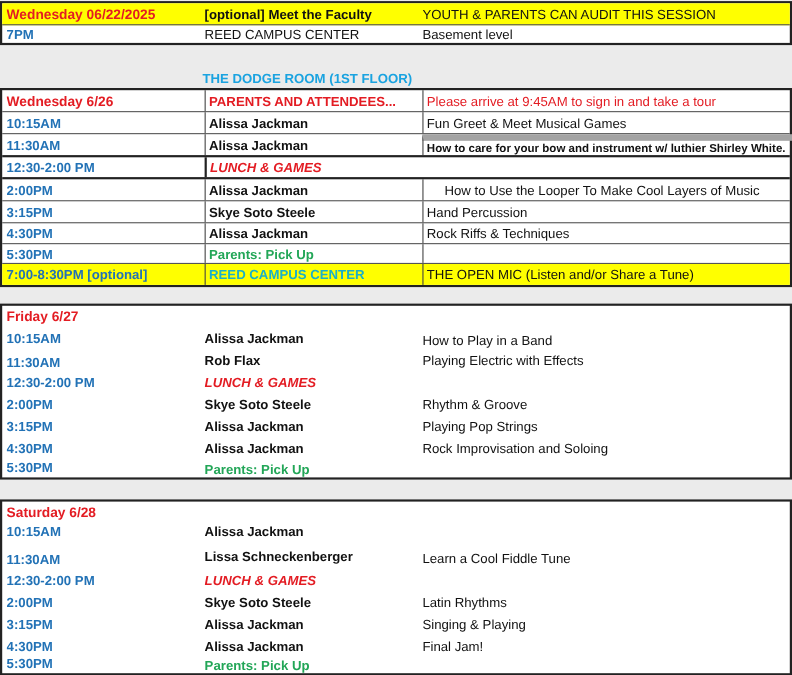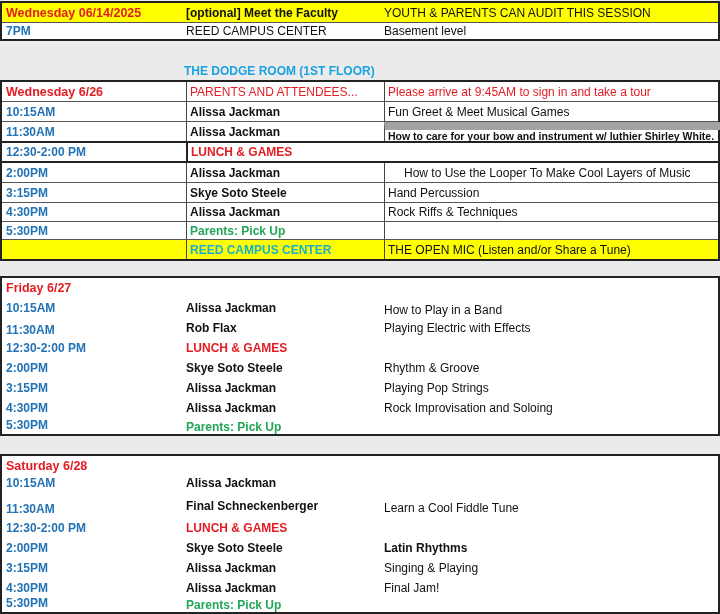--- a/index.html
+++ b/index.html
@@ -13,61 +13,61 @@
   .row.lined { border-bottom: 1px solid #555; }
   .cell { position: absolute; top: 0; bottom: 0; display: flex; align-items: center; white-space: nowrap; overflow: hidden; }
   .c1 { left: 4px; width: 176px; }
   .c2 { left: 184px; width: 194px; }
   .c3 { left: 382px; width: 332px; }
   .vl { border-left: 1px solid #444; }
   .yellow { background: #ffff00; }
   .day { color: #e31c23; font-weight: bold; font-size: 12.5px; }
   .time { color: #2272b6; font-weight: bold; }
   .name { color: #111; font-weight: bold; }
-  .lunch { color: #e31c23; font-weight: bold; }
+  .lunch { color: #e31c23; font-weight: bold; font-style: italic; }
   .pickup { color: #22a657; font-weight: bold; }
   .campus { color: #1ab0c9; font-weight: bold; }
   .red { color: #e31c23; }
   .plain { color: #111; }
   .small-bold { font-weight: bold; font-size: 10.5px; color: #111; }
   .dodge { position: absolute; left: 184px; top: 64px; color: #1aa3e0; font-weight: bold; }
 </style>
 </head>
 <body>
 
 <div class="block" style="top:1px;height:36px;">
   <div class="row lined yellow" style="top:0;height:19px;">
-    <div class="cell c1 day">Wednesday 06/14/2025</div>
+    <div class="cell c1 day">Wednesday 06/22/2025</div>
     <div class="cell c2 name">[optional] Meet the Faculty</div>
     <div class="cell c3 plain">YOUTH &amp; PARENTS CAN AUDIT THIS SESSION</div>
   </div>
   <div class="row" style="top:20px;height:16px;">
     <div class="cell c1 time">7PM</div>
     <div class="cell c2 plain">REED CAMPUS CENTER</div>
     <div class="cell c3 plain">Basement level</div>
   </div>
 </div>
 
 <div class="dodge">THE DODGE ROOM (1ST FLOOR)</div>
 
 <div class="block" style="top:80px;height:177px;">
   <div class="row lined" style="top:0;height:19px;">
     <div class="cell c1 day">Wednesday 6/26</div>
-    <div class="cell c2 vl red" style="padding-left:3px;">PARENTS AND ATTENDEES...</div>
+    <div class="cell c2 vl red" style="padding-left:3px;font-weight:bold;">PARENTS AND ATTENDEES...</div>
     <div class="cell c3 vl red" style="padding-left:3px;">Please arrive at 9:45AM to sign in and take a tour</div>
   </div>
   <div class="row lined" style="top:20px;height:19px;">
     <div class="cell c1 time">10:15AM</div>
     <div class="cell c2 vl name" style="padding-left:3px;">Alissa Jackman</div>
     <div class="cell c3 vl plain" style="padding-left:3px;">Fun Greet &amp; Meet Musical Games</div>
   </div>
   <div class="row lined" style="top:40px;height:19px;border-bottom:2px solid #222;">
     <div class="cell c1 time">11:30AM</div>
     <div class="cell c2 vl name" style="padding-left:3px;">Alissa Jackman</div>
-    <div class="cell c3 vl small-bold" style="padding-left:3px;border-top:8px solid #a3a3a3;">How to care for your bow and instrument w/ luthier Shirley White.</div>
+    <div class="cell c3 vl small-bold" style="padding-left:3px;border-top:6px solid #a3a3a3;">How to care for your bow and instrument w/ luthier Shirley White.</div>
   </div>
   <div class="row lined" style="top:61px;height:18px;border-bottom:2px solid #222;">
     <div class="cell c1 time">12:30-2:00 PM</div>
     <div class="cell c2 lunch" style="padding-left:3px;border-left:2px solid #222;">LUNCH &amp; GAMES</div>
     <div class="cell c3 plain" style="padding-left:3px;"></div>
   </div>
   <div class="row lined" style="top:81px;height:19px;">
     <div class="cell c1 time">2:00PM</div>
     <div class="cell c2 vl name" style="padding-left:3px;">Alissa Jackman</div>
     <div class="cell c3 vl plain" style="padding-left:19px;">How to Use the Looper To Make Cool Layers of Music</div>
@@ -81,20 +81,21 @@
     <div class="cell c1 time">4:30PM</div>
     <div class="cell c2 vl name" style="padding-left:3px;">Alissa Jackman</div>
     <div class="cell c3 vl plain" style="padding-left:3px;">Rock Riffs &amp; Techniques</div>
   </div>
   <div class="row lined" style="top:140px;height:17px;">
     <div class="cell c1 time">5:30PM</div>
     <div class="cell c2 vl pickup" style="padding-left:3px;">Parents: Pick Up</div>
     <div class="cell c3 vl plain" style="padding-left:3px;"></div>
   </div>
   <div class="row yellow" style="top:158px;height:19px;">
+    <div class="cell c1 time">7:00-8:30PM [optional]</div>
     <div class="cell c2 vl campus" style="padding-left:3px;">REED CAMPUS CENTER</div>
     <div class="cell c3 vl plain" style="padding-left:3px;">THE OPEN MIC (Listen and/or Share a Tune)</div>
   </div>
 </div>
 
 <div class="block" style="top:276px;height:156px;">
   <div class="row" style="top:0;height:20px;">
     <div class="cell c1 day">Friday 6/27</div>
   </div>
   <div class="row" style="top:20px;height:20px;">
@@ -137,32 +138,32 @@
 <div class="block" style="top:454px;height:156px;">
   <div class="row" style="top:0;height:20px;">
     <div class="cell c1 day">Saturday 6/28</div>
   </div>
   <div class="row" style="top:20px;height:20px;">
     <div class="cell c1 time" style="padding-bottom:6px;">10:15AM</div>
     <div class="cell c2 name" style="padding-bottom:6px;">Alissa Jackman</div>
   </div>
   <div class="row" style="top:40px;height:20px;">
     <div class="cell c1 time" style="padding-top:6px;">11:30AM</div>
-    <div class="cell c2 name">Final Schneckenberger</div>
+    <div class="cell c2 name">Lissa Schneckenberger</div>
     <div class="cell c3 plain" style="padding-top:4px;">Learn a Cool Fiddle Tune</div>
   </div>
   <div class="row" style="top:60px;height:20px;">
     <div class="cell c1 time" style="padding-top:4px;">12:30-2:00 PM</div>
     <div class="cell c2 lunch" style="padding-top:4px;">LUNCH &amp; GAMES</div>
     <div class="cell c3 plain"></div>
   </div>
   <div class="row" style="top:80px;height:20px;">
     <div class="cell c1 time" style="padding-top:4px;">2:00PM</div>
     <div class="cell c2 name" style="padding-top:4px;">Skye Soto Steele</div>
-    <div class="cell c3 plain" style="padding-top:4px;font-weight:bold;">Latin Rhythms</div>
+    <div class="cell c3 plain" style="padding-top:4px;">Latin Rhythms</div>
   </div>
   <div class="row" style="top:100px;height:20px;">
     <div class="cell c1 time" style="padding-top:4px;">3:15PM</div>
     <div class="cell c2 name" style="padding-top:4px;">Alissa Jackman</div>
     <div class="cell c3 plain" style="padding-top:4px;">Singing &amp; Playing</div>
   </div>
   <div class="row" style="top:120px;height:20px;">
     <div class="cell c1 time" style="padding-top:4px;">4:30PM</div>
     <div class="cell c2 name" style="padding-top:4px;">Alissa Jackman</div>
     <div class="cell c3 plain" style="padding-top:4px;">Final Jam!</div>

